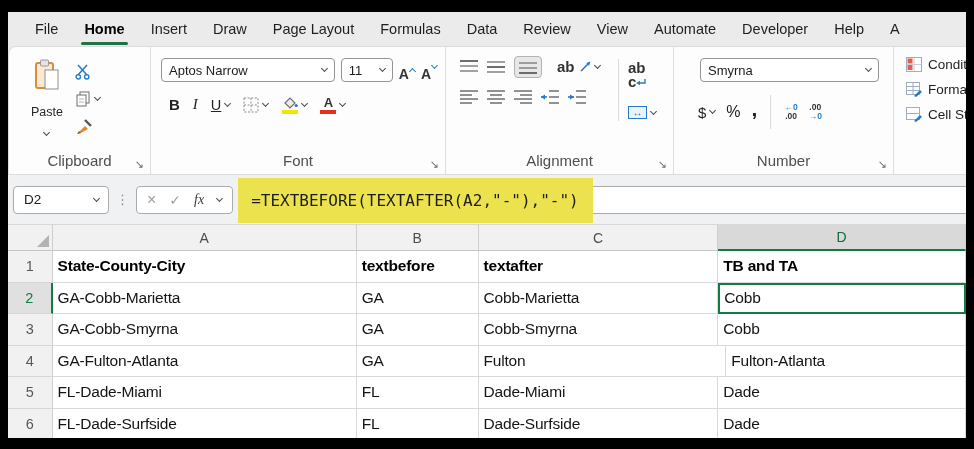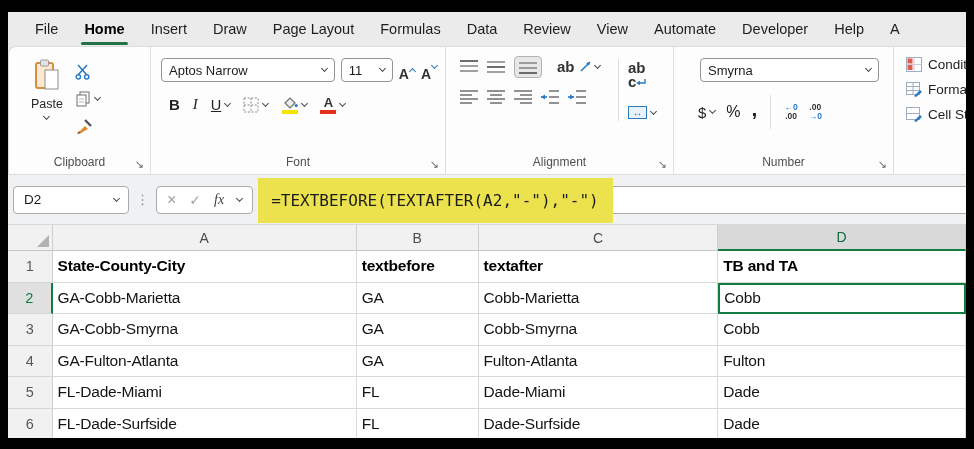--- a/index.html
+++ b/index.html
@@ -10,33 +10,33 @@
   
   .menubar { height:34px; background:#ebebeb; display:flex; align-items:center; padding-left:27px; gap:26px; font-size:14.5px; color:#1e1e1e; white-space:nowrap; }
   .menu-item { position:relative; cursor:default; }
   .menu-item.active { font-weight:700; color:#000; }
   .menu-item.active::after { content:""; position:absolute; left:-3px; right:-3px; bottom:-8px; height:3.5px; background:#217346; border-radius:2px; }
 
   
   .ribbon-zone { background:#ebebeb; }
   .ribbon { height:129px; background:#fdfdfd; border:1px solid #dcdcdc; border-right:0; border-radius:8px 0 0 0; display:flex; position:relative; }
   .group { position:relative; border-right:1px solid #dedede; height:100%; flex:0 0 auto; }
-  .group-label { position:absolute; bottom:5px; left:0; right:0; text-align:center; font-size:12px; color:#4f4f4f; }
+  .group-label { position:absolute; bottom:5px; left:0; right:0; text-align:center; font-size:15px; color:#4f4f4f; }
   .launcher { position:absolute; right:6px; bottom:4px; font-size:11px; color:#6a6a6a; line-height:1; cursor:pointer; }
   .chev { width:6px; height:6px; display:inline-block; border-right:1.4px solid #4a4a4a; border-bottom:1.4px solid #4a4a4a; transform:rotate(45deg); margin-top:-3px; }
   .chev.s { width:5px; height:5px; }
   .chev.blue { border-color:#2779c4; }
   .chev.up { transform:rotate(-135deg); margin-top:3px; }
   .ic { display:inline-block; vertical-align:middle; }
   .btn { display:inline-flex; align-items:center; gap:4px; cursor:pointer; border-radius:3px; }
 
   
   .g-clipboard { width:142px; }
   .clip-content { display:flex; gap:12px; padding:12px 0 0 22px; }
-  .paste-btn { display:flex; flex-direction:column; align-items:center; gap:6px; cursor:pointer; }
+  .paste-btn { display:flex; flex-direction:column; align-items:center; gap:14px; cursor:pointer; }
   .paste-label { font-size:12.5px; color:#262626; }
   .clip-col { display:flex; flex-direction:column; gap:9px; padding-top:4px; }
   .clip-col .btn { height:18px; }
 
   
   .g-font { width:295px; }
   .font-row1 { display:flex; align-items:flex-end; gap:6px; padding:11px 8px 0 10px; }
   .combo { height:24px; background:#fff; border:1px solid #949494; border-radius:4px; display:flex; align-items:center; justify-content:space-between; padding:0 7px; font-size:13px; color:#1c1c1c; cursor:pointer; }
   .combo-font { flex:1; }
   .combo-size { width:52px; }
@@ -70,21 +70,21 @@
   .decsm { font-size:8.5px; line-height:1.05; color:#333; text-align:center; font-weight:600; }
   .decsm .bl { color:#2779c4; }
 
   
   .g-styles { flex:1 1 auto; border-right:0; }
   .style-col { display:flex; flex-direction:column; gap:10px; padding:10px 0 0 12px; }
   .style-btn { display:flex; align-items:center; gap:6px; font-size:13.5px; color:#1f1f1f; white-space:nowrap; cursor:pointer; }
 
   
   .fbar { height:50px; background:#eff1f3; display:flex; align-items:center; padding-left:5px; gap:7px; border-bottom:1px solid #d8d8d8; }
-  .namebox { width:116px; height:28px; background:#fff; border:1px solid #ababab; border-radius:4px; display:flex; align-items:center; justify-content:space-between; padding:0 9px 0 10px; font-size:13.5px; color:#1b1b1b; cursor:text; }
+  .namebox { width:96px; height:28px; background:#fff; border:1px solid #ababab; border-radius:4px; display:flex; align-items:center; justify-content:space-between; padding:0 9px 0 10px; font-size:13.5px; color:#1b1b1b; cursor:text; }
   .fdots { color:#8a8a8a; font-size:13px; }
   .fxbox { height:28px; background:#fff; border:1px solid #ababab; border-radius:4px; display:flex; align-items:center; gap:13px; padding:0 10px; }
   .fx-cancel { color:#a0a0a0; font-size:16px; cursor:pointer; }
   .fx-enter { color:#a0a0a0; font-size:14px; cursor:pointer; }
   .fx-fx { font-style:italic; font-family:"Liberation Serif",serif; font-size:14px; color:#3d3d3d; cursor:pointer; }
   .ffield { flex:1; height:28px; background:#fff; border:1px solid #ababab; border-right:0; border-radius:4px 0 0 4px; position:relative; }
   .fhl { position:absolute; left:-3px; top:-9px; height:45px; background:#ece24e; display:flex; align-items:center; padding:0 14px 0 13px; font-family:"DejaVu Sans Mono",monospace; font-size:16px; font-weight:500; color:#1d1d1d; white-space:pre; }
 
   
   .sheet { background:#fff; }
@@ -431,22 +431,22 @@
       <div class="rh">3</div>
       <div class="cell cA">GA-Cobb-Smyrna</div>
       <div class="cell cB">GA</div>
       <div class="cell cC">Cobb-Smyrna</div>
       <div class="cell cD">Cobb</div>
     </div>
     <div class="drow">
       <div class="rh">4</div>
       <div class="cell cA">GA-Fulton-Atlanta</div>
       <div class="cell cB">GA</div>
+      <div class="cell cD">Fulton</div>
       <div class="cell cC">Fulton-Atlanta</div>
-      <div class="cell cD">Fulton</div>
     </div>
     <div class="drow">
       <div class="rh">5</div>
       <div class="cell cA">FL-Dade-Miami</div>
       <div class="cell cB">FL</div>
       <div class="cell cC">Dade-Miami</div>
       <div class="cell cD">Dade</div>
     </div>
     <div class="drow">
       <div class="rh">6</div>

